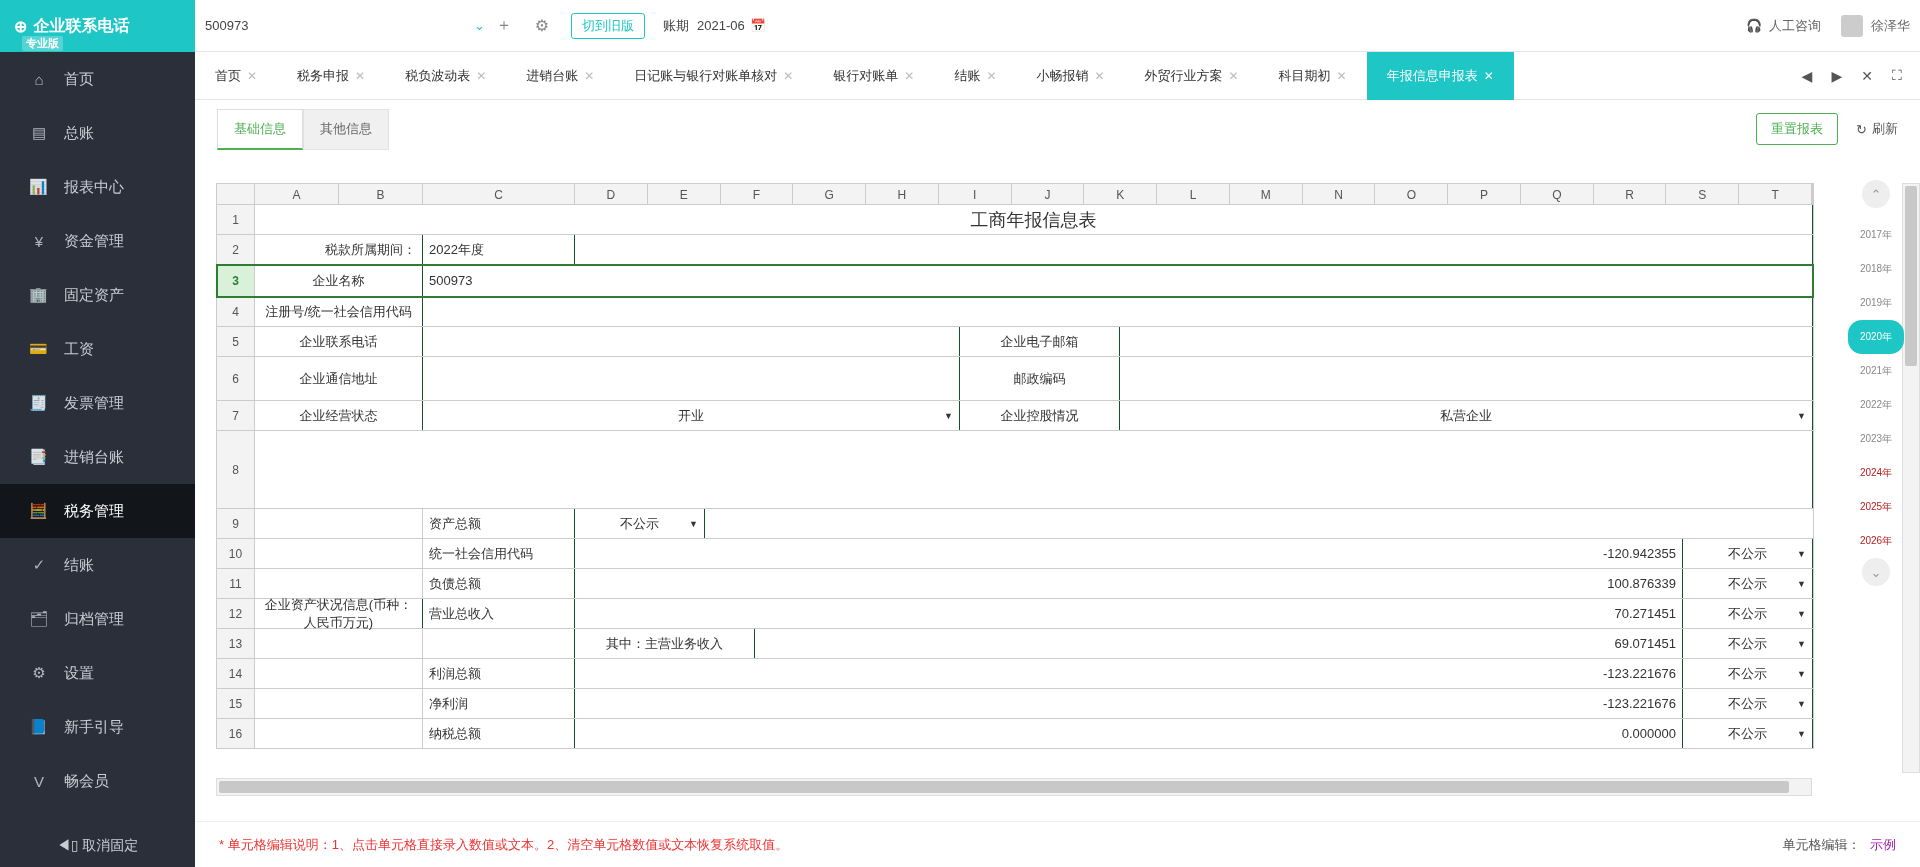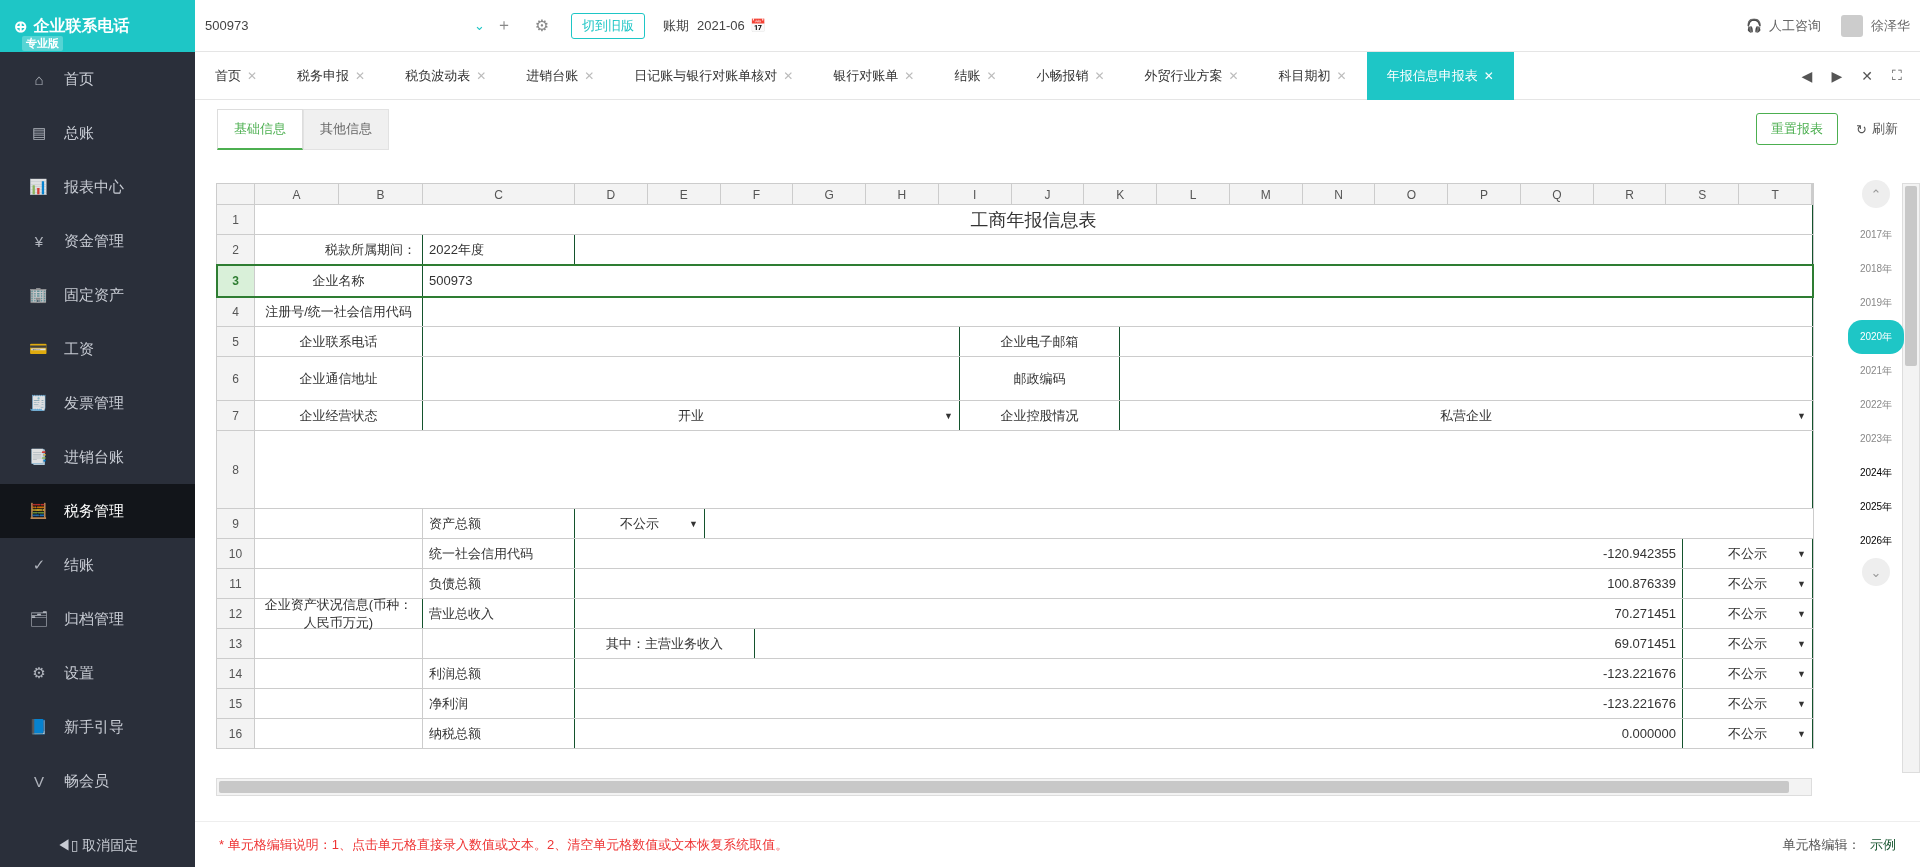--- a/index.html
+++ b/index.html
@@ -66,27 +66,27 @@
 .sel-row { outline:2px solid #2e7d32; outline-offset:-1px; }
 .dd { position:relative; }
 .dd:after { content:"▼"; position:absolute; right:6px; font-size:9px; color:#333; }
 .num { justify-content:flex-end; }
 
 
 .year-rail { position:absolute; right:16px; top:180px; width:56px; text-align:center; }
 .year-rail .arrow { width:28px; height:28px; border-radius:50%; background:#eee; margin:0 auto 10px; display:flex; align-items:center; justify-content:center; color:#999; cursor:pointer; }
 .year-rail .yr { padding:10px 0; color:#888; font-size:10px; cursor:pointer; }
 .year-rail .yr.active { background:#1ec6c6; color:#fff; border-radius:14px; }
-.year-rail .yr.disabled { color:#000000; }
+.year-rail .yr.disabled { color:#b91c1c; }
 
 
 .footer { position:absolute; left:195px; bottom:0; right:0; height:46px; display:flex; align-items:center; padding:0 24px; border-top:1px solid #eee; }
 .footer .note { color:#e33; font-size:13px; }
 .footer .example { margin-left:auto; color:#555; font-size:13px; }
-.footer .example a { color:#14532d; margin-left:6px; cursor:pointer; }
+.footer .example a { color:#a21caf; margin-left:6px; cursor:pointer; }
 
 
 .vscroll { position:absolute; right:0; top:183px; width:18px; height:590px; background:#f3f3f3; border:1px solid #ddd; }
 .vscroll .thumb { position:absolute; left:2px; top:2px; width:12px; height:180px; background:#c8c8c8; border-radius:2px; }
 .hscroll { position:absolute; left:216px; top:778px; width:1596px; height:18px; background:#f3f3f3; border:1px solid #ddd; }
 .hscroll .thumb { position:absolute; top:2px; left:2px; height:12px; width:1570px; background:#c8c8c8; border-radius:2px; }
 </style>
 </head>
 <body>
 

